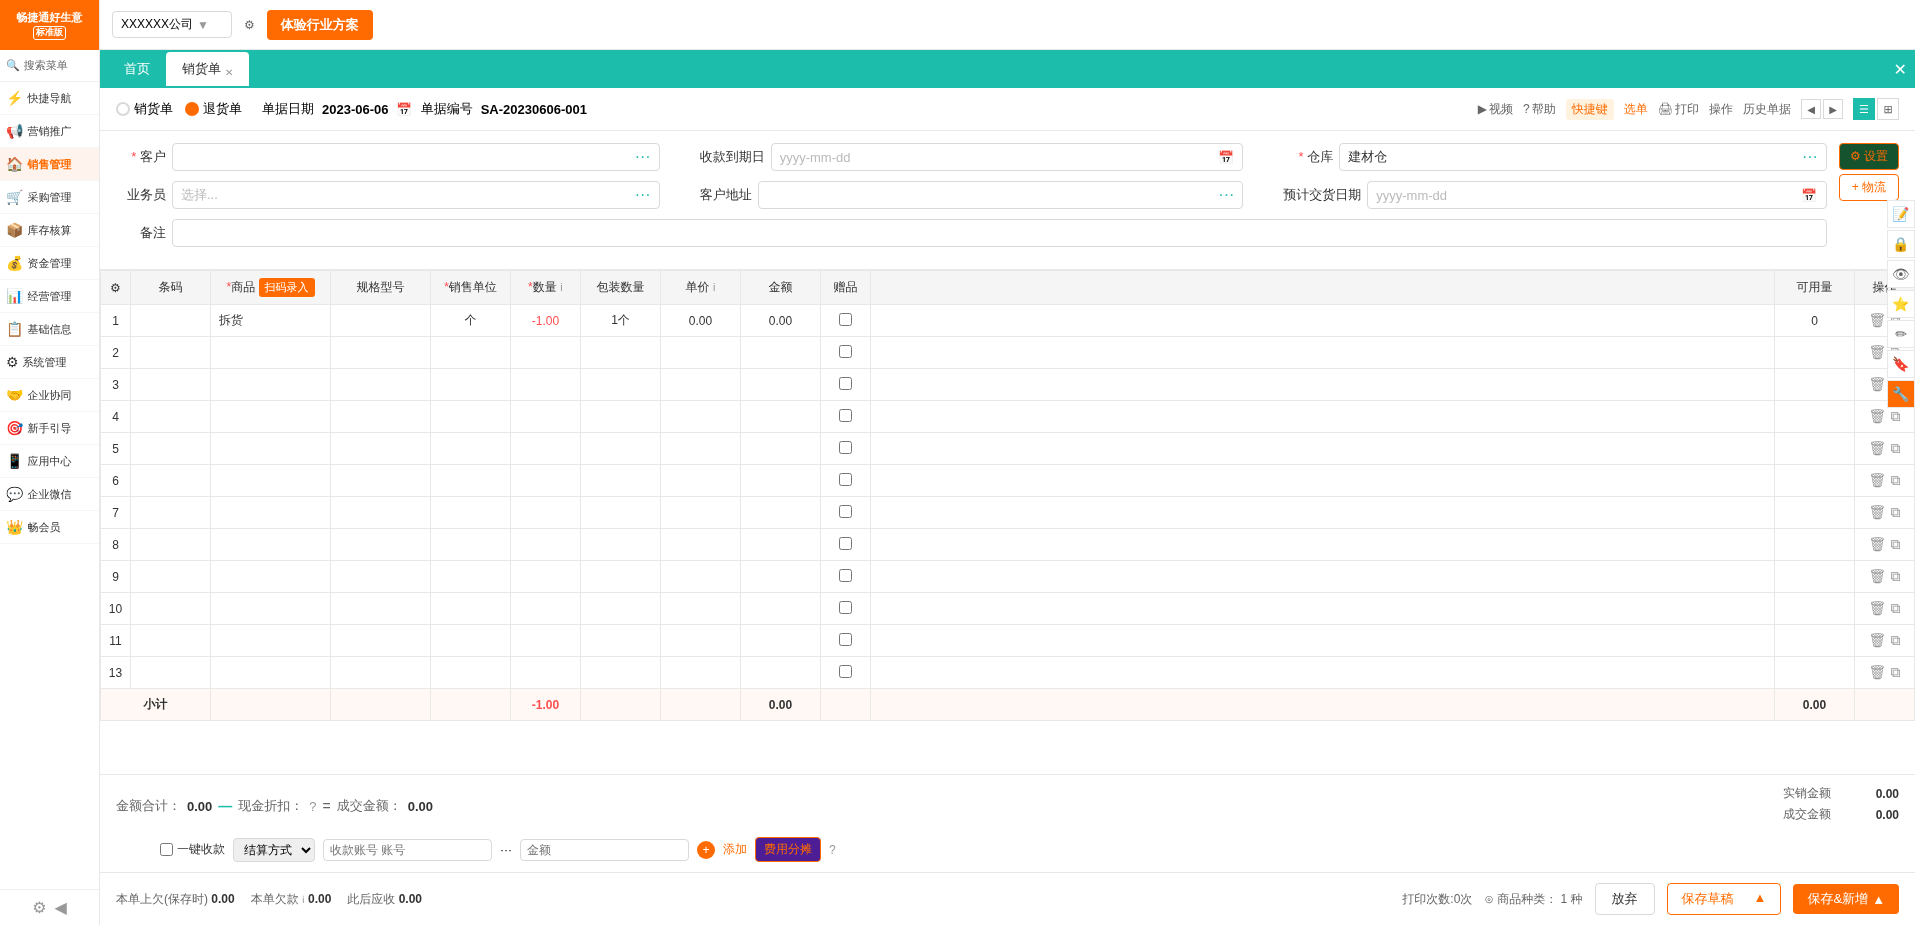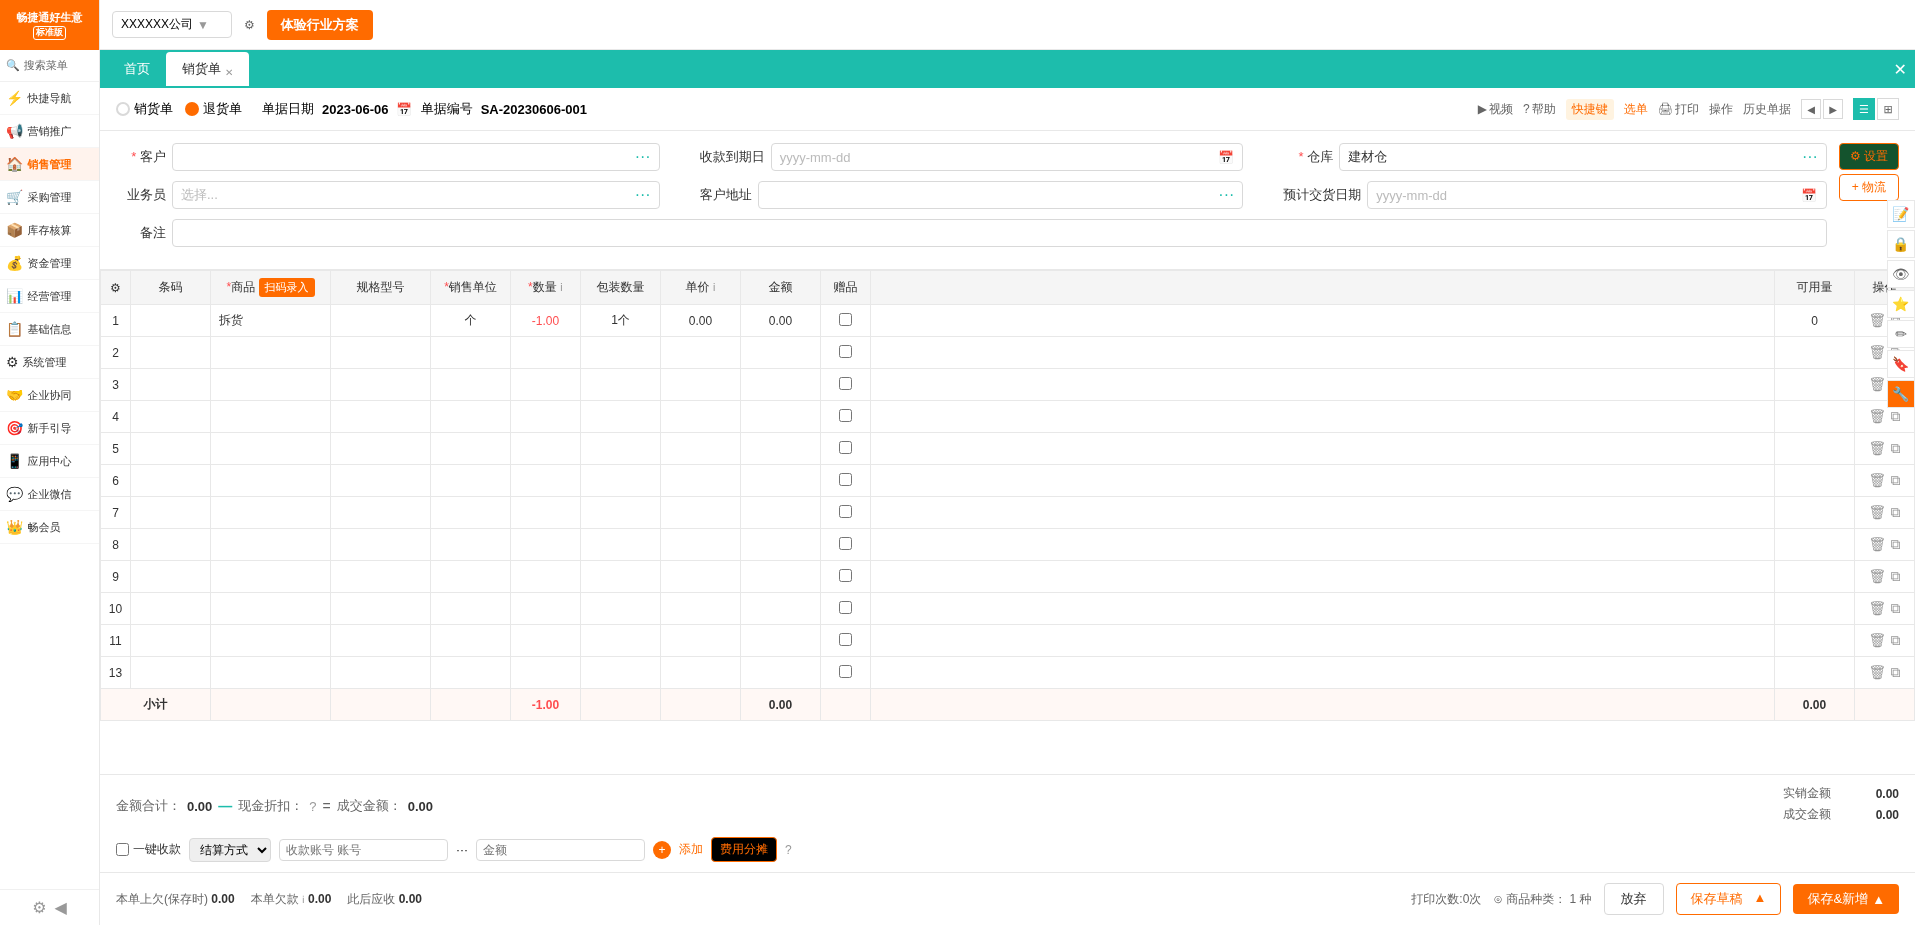--- a/index.html
+++ b/index.html
@@ -91,45 +91,45 @@
     .col-gift { width: 50px; }
     .col-avail { width: 80px; }
     .col-ops { width: 60px; }
     .ops-btns { display: flex; gap: 4px; justify-content: center; }
     .ops-btn { color: #999; cursor: pointer; font-size: 14px; }
     .subtotal-row td { background: #fff8f5; font-weight: bold; }
 
     
     .form-footer { background: #fff; padding: 10px 16px; border-top: 1px solid #e8e8e8; }
     .footer-row1 { display: flex; align-items: center; gap: 8px; font-size: 13px; margin-bottom: 10px; }
-    .footer-row2 { display: flex; align-items: center; gap: 8px; font-size: 12px; }
+    .footer-row2 { display: flex; align-items: center; gap: 8px; font-size: 12px; margin-left: 44px; }
     .footer-calc { display: flex; align-items: center; gap: 6px; }
     .footer-label { color: #666; }
     .footer-value { color: #333; font-weight: bold; }
     .minus-icon { color: #1dbdac; font-size: 14px; font-weight: bold; }
     .equal-icon { color: #666; font-size: 14px; }
     .question-icon { color: #999; cursor: pointer; }
     .payment-section { display: flex; align-items: center; gap: 8px; }
     .checkbox-label { display: flex; align-items: center; gap: 4px; color: #333; font-size: 12px; }
     .select-input { border: 1px solid #d9d9d9; border-radius: 4px; padding: 3px 6px; font-size: 12px; min-width: 80px; }
     .add-btn { background: #ff6b00; color: #fff; border: none; border-radius: 50%; width: 18px; height: 18px; cursor: pointer; display: flex; align-items: center; justify-content: center; font-size: 12px; }
-    .fee-split-btn { background: #000000; color: #ff6b00; border: 1px solid #ff6b00; border-radius: 4px; padding: 3px 8px; cursor: pointer; font-size: 12px; }
+    .fee-split-btn { background: #4c1d95; color: #ff6b00; border: 1px solid #ff6b00; border-radius: 4px; padding: 3px 8px; cursor: pointer; font-size: 12px; }
     .right-totals { margin-left: auto; text-align: right; font-size: 12px; }
     .right-totals .row { display: flex; justify-content: flex-end; gap: 8px; align-items: center; margin-bottom: 4px; }
     .right-totals .amount { font-weight: bold; color: #333; min-width: 60px; text-align: right; }
 
     
     .bottom-bar { background: #fff; border-top: 1px solid #e8e8e8; padding: 10px 16px; display: flex; align-items: center; gap: 16px; font-size: 12px; }
     .bottom-info { display: flex; gap: 16px; color: #666; }
     .bottom-info .val { color: #333; font-weight: bold; }
     .bottom-actions { margin-left: auto; display: flex; align-items: center; gap: 12px; }
     .print-info { color: #666; }
     .goods-kind { color: #666; }
     .discard-btn { border: 1px solid #d9d9d9; background: #fff; border-radius: 4px; padding: 6px 16px; cursor: pointer; font-size: 13px; color: #333; }
-    .save-draft-btn { border: 1px solid #ff6b00; background: #fff; color: #ff6b00; border-radius: 4px; padding: 6px 14px; cursor: pointer; font-size: 13px; display: flex; gap: 11px; }
+    .save-draft-btn { border: 1px solid #ff6b00; background: #fff; color: #ff6b00; border-radius: 4px; padding: 6px 14px; cursor: pointer; font-size: 13px; display: flex; gap: 20px; }
     .save-new-btn { background: #ff6b00; color: #fff; border: none; border-radius: 4px; padding: 6px 14px; cursor: pointer; font-size: 13px; display: flex; align-items: center; gap: 4px; }
 
     
     .right-float { position: fixed; right: 0; top: 200px; display: flex; flex-direction: column; gap: 2px; z-index: 100; }
     .float-btn { width: 28px; height: 28px; background: #fff; border: 1px solid #e8e8e8; display: flex; align-items: center; justify-content: center; cursor: pointer; font-size: 14px; color: #666; }
     .float-btn.orange { background: #ff6b00; color: #fff; }
   </style>
 </head>
 <body>
 

